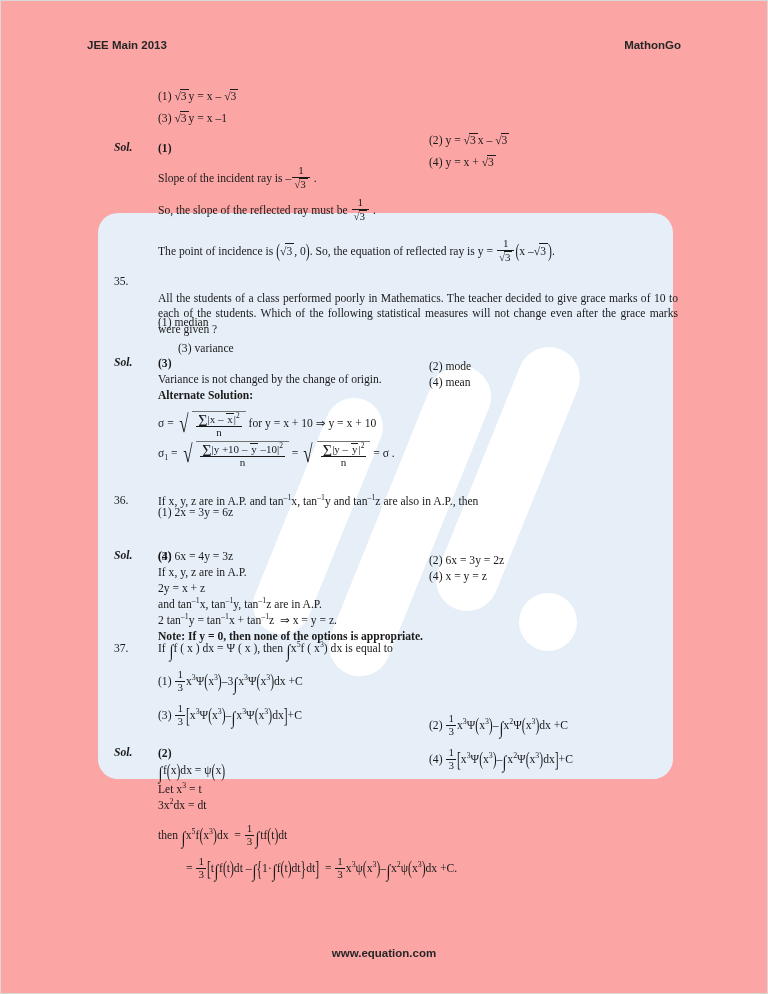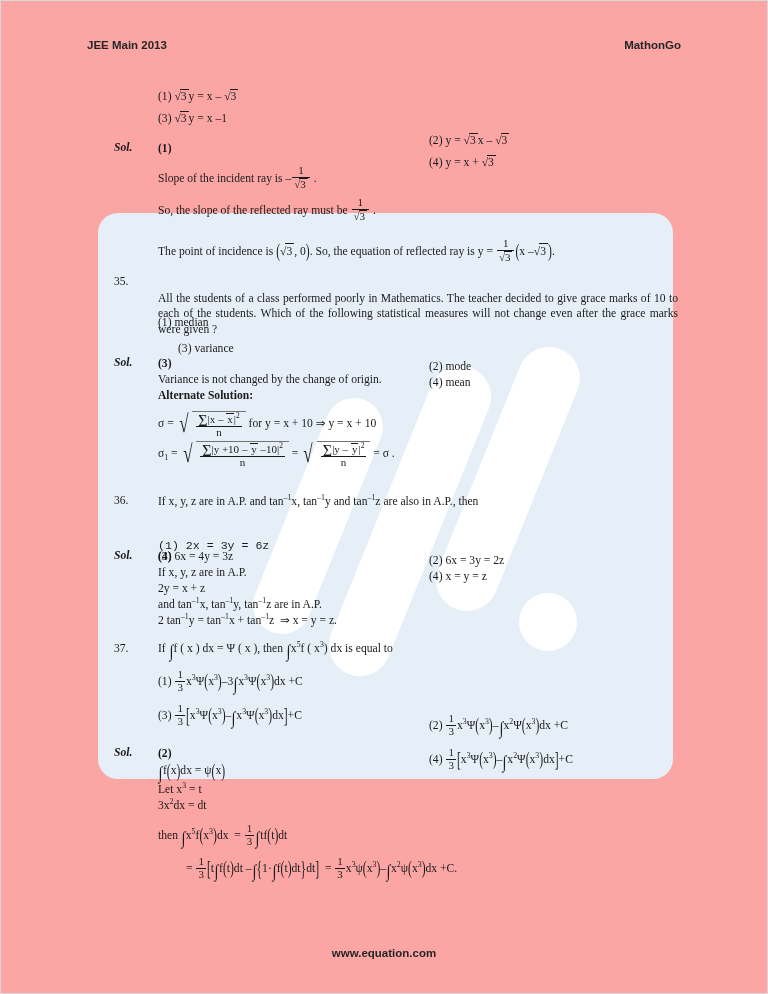--- a/index.html
+++ b/index.html
@@ -312,21 +312,21 @@
         </span>
       </span>
       <span>= σ .</span>
     </div>
 
     <div class="qnum" style="top:493px;">36.</div>
     <div class="row body-col" style="top:493px;">
       <span>If x, y, z are in A.P. and tan</span><sup>–1</sup><span>x, tan</span><sup>–1</sup><span>y and tan</span><sup>–1</sup><span>z are also in A.P., then</span>
     </div>
 
-    <div class="optL" style="top:538px;font-family:Liberation Mono, monospace;">
+    <div class="optL" style="top:505px;">
       <span>(1)</span>
       <span>2x = 3y = 6z</span>
     </div>
     <div class="optR" style="top:509px;">
       <span>(2)</span>
       <span>6x = 3y = 2z</span>
     </div>
     <div class="optL" style="top:525px;margin-top:24px;">
       <span>(3)</span>
       <span>6x = 4y = 3z</span>
@@ -340,20 +340,21 @@
     <div class="row body-col ans" style="top:548px;">(4)</div>
     <div class="row body-col" style="top:564px;">If x, y, z are in A.P.</div>
     <div class="row body-col" style="top:580px;">2y = x + z</div>
     <div class="row body-col" style="top:596px;">
       <span>and tan</span><sup>–1</sup><span>x, tan</span><sup>–1</sup><span>y, tan</span><sup>–1</sup><span>z are in A.P.</span>
     </div>
     <div class="row body-col" style="top:612px;">
       <span>2 tan</span><sup>–1</sup><span>y = tan</span><sup>–1</sup><span>x + tan</span><sup>–1</sup><span>z</span>
       &nbsp;<span>⇒ x = y = z.</span>
     </div>
+    <div class="row body-col bold" style="top:628px;">Note: If y = 0, then none of the options is appropriate.</div>
 
     <div class="qnum" style="top:641px;">37.</div>
     <div class="row body-col" style="top:640px;">
       <span>If</span>
       <span class="intg">∫</span><span>f ( x ) dx = Ψ ( x )</span><span>, then</span>
       <span class="intg">∫</span>x<sup>5</sup><span>f ( x</span><sup>3</sup><span>) dx  is equal to</span>
     </div>
 
     <div class="optL" style="top:668px;">
       <span>(1)</span>

